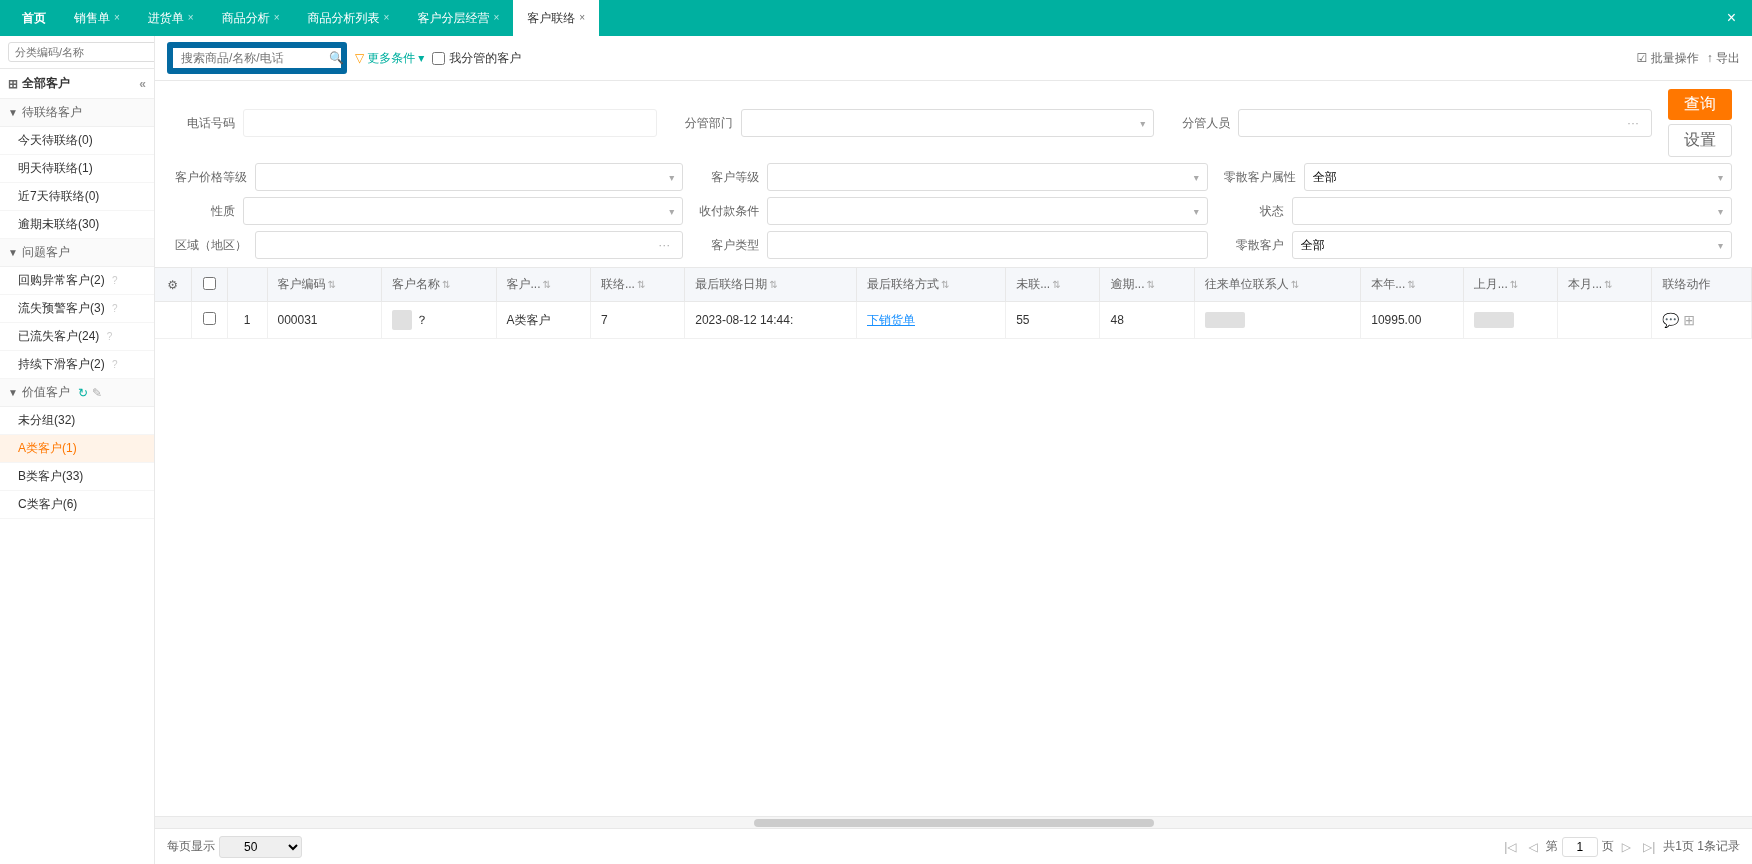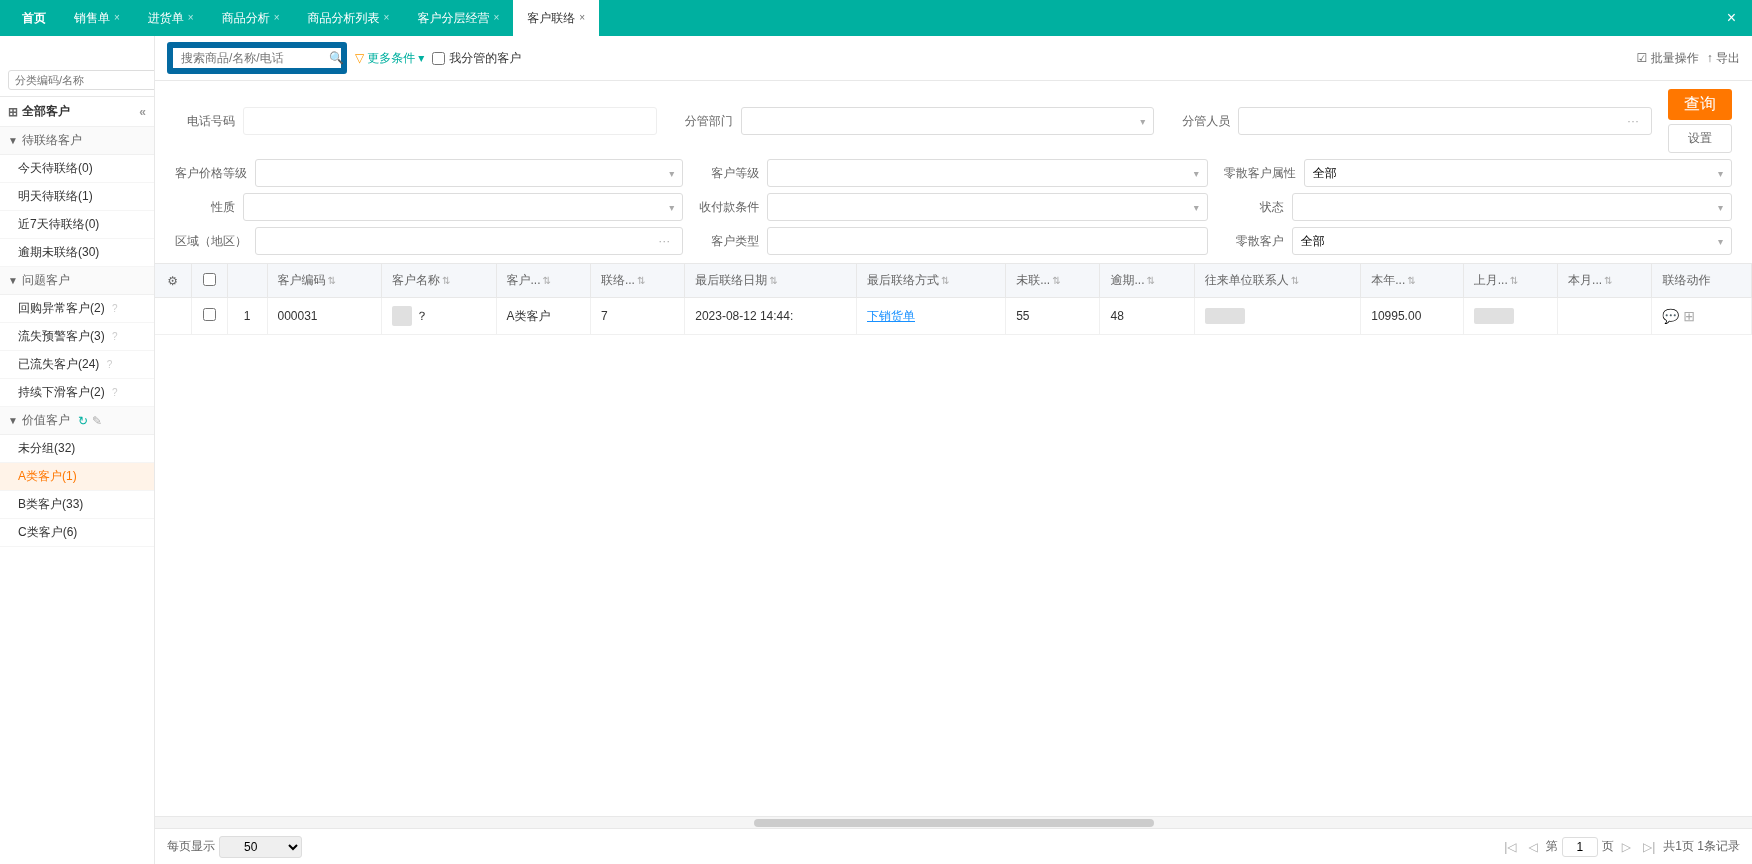--- a/index.html
+++ b/index.html
@@ -29,21 +29,21 @@
     
     .main-layout { display: flex; height: calc(864px - 36px); }
 
     
     .sidebar {
       width: 155px; background: white; border-right: 1px solid #e8e8e8;
       display: flex; flex-direction: column; overflow-y: auto;
     }
     .sidebar-search {
       padding: 6px 8px; border-bottom: 1px solid #e8e8e8;
-      display: flex; align-items: center; gap: 4px; margin-top: 28px;
+      display: flex; align-items: center; gap: 4px;
     }
     .sidebar-search input {
       flex: 1; border: 1px solid #ddd; border-radius: 3px;
       padding: 3px 6px; font-size: 11px; outline: none;
       color: #999;
     }
 
     .sidebar-header {
       display: flex; align-items: center; padding: 6px 8px;
       font-weight: bold; color: #333; border-bottom: 1px solid #f0f0f0;
@@ -118,21 +118,21 @@
     .filter-select .arrow { color: #aaa; font-size: 10px; }
     .filter-dots { color: #aaa; cursor: pointer; padding: 0 4px; }
     .btn-query {
       background: #ff7700; color: white; border: none;
       padding: 5px 16px; border-radius: 3px; cursor: pointer;
       font-size: 16px; white-space: nowrap;
     }
     .btn-settings {
       background: white; color: #666; border: 1px solid #ddd;
       padding: 5px 12px; border-radius: 3px; cursor: pointer;
-      font-size: 12px;
+      font-size: 16px;
     }
     .filter-actions { display: flex; flex-direction: column; gap: 4px; padding: 0 8px; }
 
     
     .table-container {
       flex: 1; overflow: auto; background: white; margin: 0;
     }
     table { width: 100%; border-collapse: collapse; }
     table thead tr { background: #f5f7fa; }
     table th {

